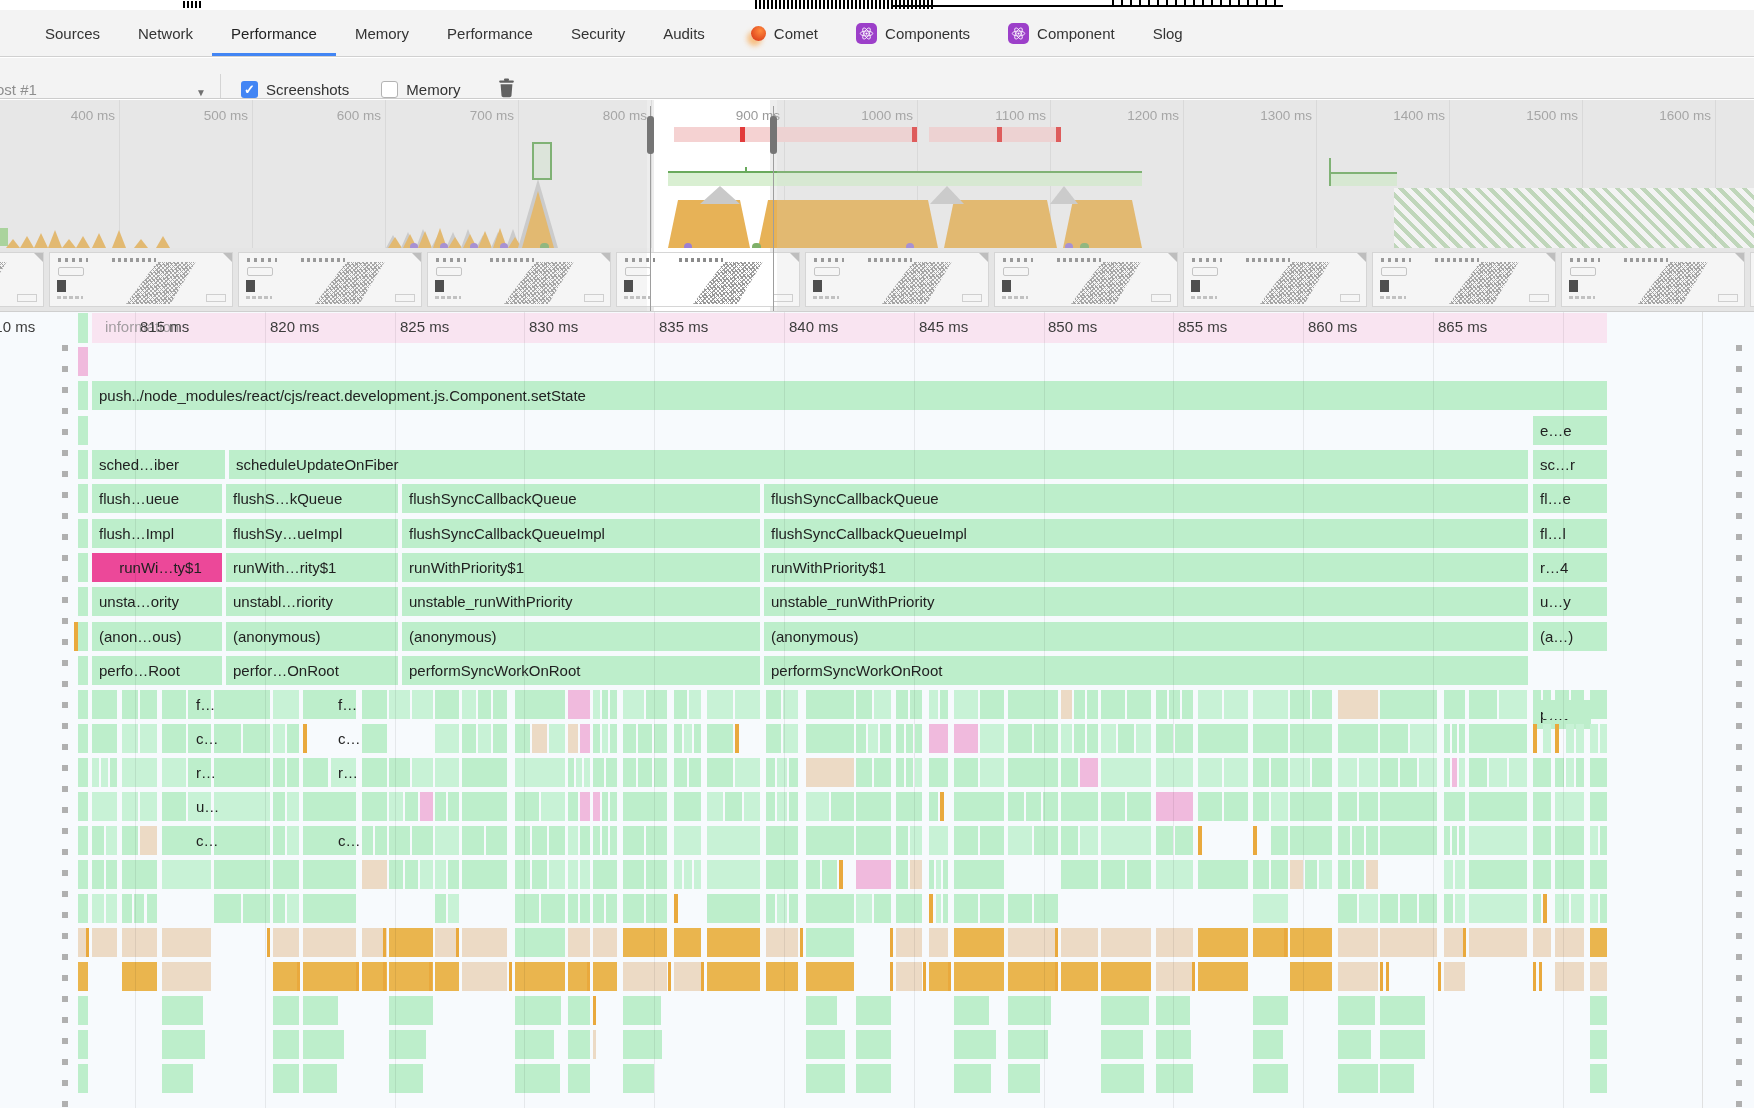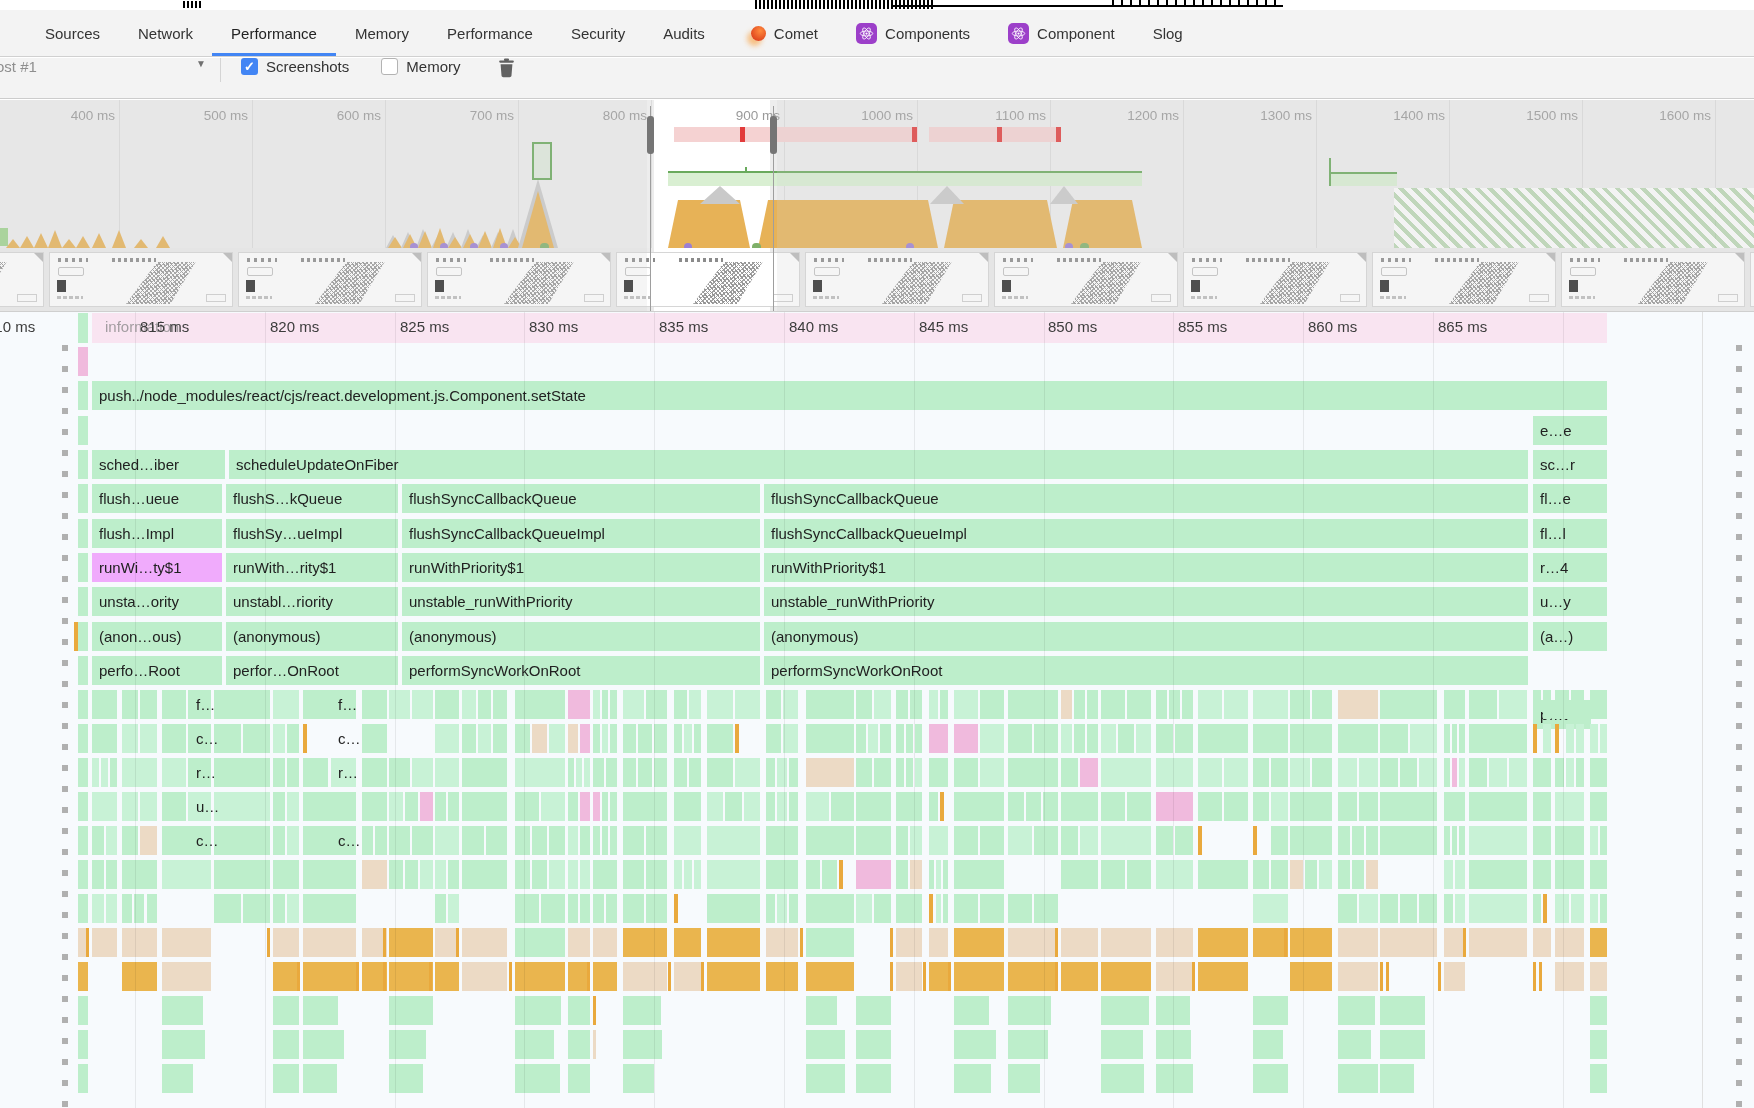--- a/index.html
+++ b/index.html
@@ -19,21 +19,21 @@
     display:flex;align-items:stretch;padding-left:26px;box-sizing:border-box;}
   .tab{display:flex;align-items:center;gap:8px;padding:0 19px;font-size:15px;color:#333;cursor:default;white-space:nowrap;}
   .tab.sel{box-shadow:inset 0 -3px 0 #4285f4;color:#222;}
   .comet-ic{width:15px;height:15px;border-radius:50%;display:inline-block;
     background:radial-gradient(circle at 62% 32%,#ff8a3d,#e1491f 70%);
     box-shadow:-4px 5px 5px rgba(248,176,96,.75);}
   .react-ic{width:21px;height:21px;border-radius:5px;background:#9c3fc9;display:inline-flex;align-items:center;justify-content:center;}
 
   
   .toolbar{left:0;top:58px;width:1754px;height:41px;background:#f3f3f3;border-bottom:1px solid #ccc;
-    display:flex;align-items:flex-start;box-sizing:border-box;font-size:15px;color:#333;}
+    display:flex;align-items:flex-end;box-sizing:border-box;font-size:15px;color:#333;}
   .profile{color:#8e8e8e;margin-left:-4px;width:200px;}
   .caret{color:#707070;font-size:10px;margin-right:14px;}
   .tsep{width:1px;height:24px;background:#d4d4d4;margin:0 14px 0 0;}
   .cbx{width:17px;height:17px;border-radius:3px;display:inline-flex;align-items:center;justify-content:center;margin:0 8px 0 6px;}
   .cbx.on{background:#4285f4;color:#fff;font-size:13px;font-weight:bold;}
   .cbx.off{background:#fff;border:1.5px solid #b3b3b3;box-sizing:border-box;}
   .cblabel{margin-right:26px;}
   .trash{margin-left:12px;display:inline-flex;align-items:center;}
 
   
@@ -397,21 +397,21 @@
       <div class="fbar" style="left: 402px; top: 172px; width: 358px; background: rgb(189, 238, 203);">flushSyncCallbackQueue</div>
       <div class="fbar" style="left: 764px; top: 172px; width: 764px; background: rgb(189, 238, 203);">flushSyncCallbackQueue</div>
       <div class="fbar" style="left: 1533px; top: 172px; width: 74px; background: rgb(189, 238, 203);">fl…e</div>
       <div class="abs" style="left: 78px; top: 207px; width: 10px; height: 29px; background: rgb(189, 238, 203);"></div>
       <div class="fbar" style="left: 92px; top: 207px; width: 130px; background: rgb(189, 238, 203);">flush…Impl</div>
       <div class="fbar" style="left: 226px; top: 207px; width: 172px; background: rgb(189, 238, 203);">flushSy…ueImpl</div>
       <div class="fbar" style="left: 402px; top: 207px; width: 358px; background: rgb(189, 238, 203);">flushSyncCallbackQueueImpl</div>
       <div class="fbar" style="left: 764px; top: 207px; width: 764px; background: rgb(189, 238, 203);">flushSyncCallbackQueueImpl</div>
       <div class="fbar" style="left: 1533px; top: 207px; width: 74px; background: rgb(189, 238, 203);">fl…l</div>
       <div class="abs" style="left: 78px; top: 241px; width: 10px; height: 29px; background: rgb(189, 238, 203);"></div>
-      <div class="fbar" style="left: 92px; top: 241px; width: 130px; background: #f0abfc;">runWi…ty$1</div>
+      <div class="fbar" style="left: 92px; top: 241px; width: 130px; background: #ec4899; text-align: center;">runWi…ty$1</div>
       <div class="fbar" style="left: 226px; top: 241px; width: 172px; background: rgb(189, 238, 203);">runWith…rity$1</div>
       <div class="fbar" style="left: 402px; top: 241px; width: 358px; background: rgb(189, 238, 203);">runWithPriority$1</div>
       <div class="fbar" style="left: 764px; top: 241px; width: 764px; background: rgb(189, 238, 203);">runWithPriority$1</div>
       <div class="fbar" style="left: 1533px; top: 241px; width: 74px; background: rgb(189, 238, 203);">r…4</div>
       <div class="abs" style="left: 78px; top: 275px; width: 10px; height: 29px; background: rgb(189, 238, 203);"></div>
       <div class="fbar" style="left: 92px; top: 275px; width: 130px; background: rgb(189, 238, 203);">unsta…ority</div>
       <div class="fbar" style="left: 226px; top: 275px; width: 172px; background: rgb(189, 238, 203);">unstabl…riority</div>
       <div class="fbar" style="left: 402px; top: 275px; width: 358px; background: rgb(189, 238, 203);">unstable_runWithPriority</div>
       <div class="fbar" style="left: 764px; top: 275px; width: 764px; background: rgb(189, 238, 203);">unstable_runWithPriority</div>
       <div class="fbar" style="left: 1533px; top: 275px; width: 74px; background: rgb(189, 238, 203);">u…y</div>

